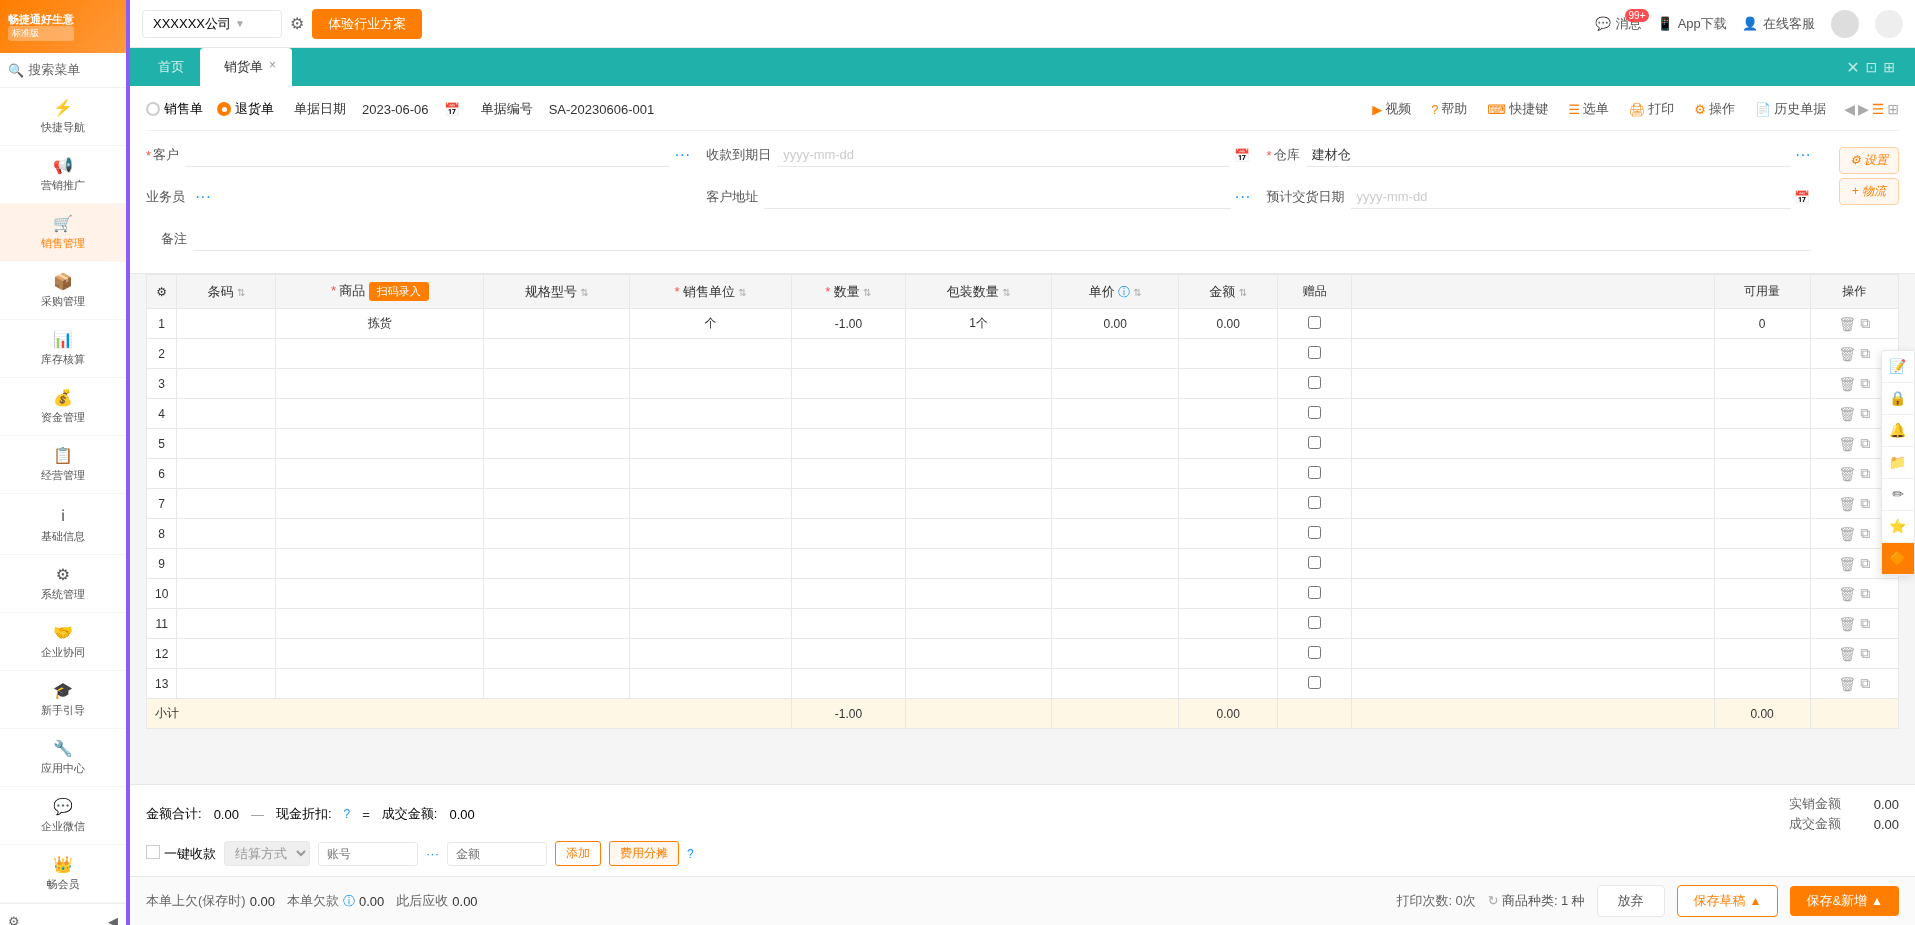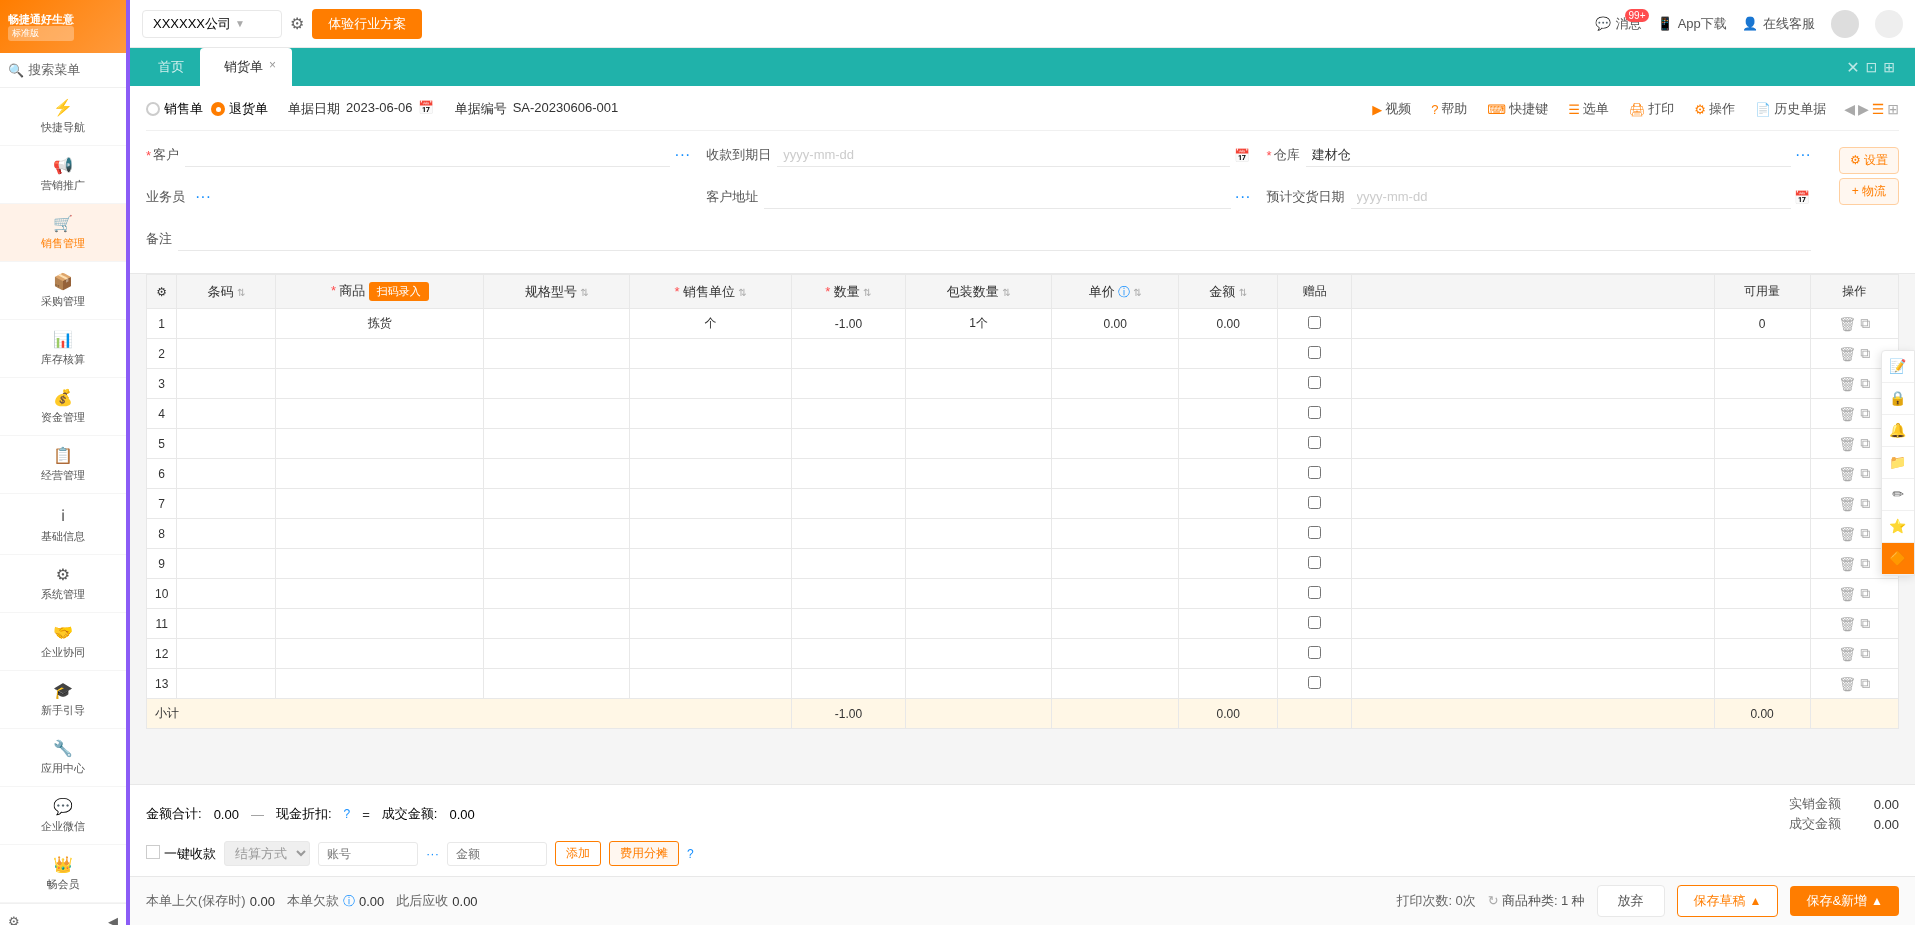--- a/index.html
+++ b/index.html
@@ -35,42 +35,42 @@
     .tab { padding: 10px 16px; color: rgba(255,255,255,0.8); cursor: pointer; font-size: 13px; display: flex; align-items: flex-start; gap: 6px; }
     .tab.active { background: #fff; color: #333; border-radius: 4px 4px 0 0; padding-left: 24px; }
     .tab-close { font-size: 12px; color: #999; cursor: pointer; }
 
     
     .content { flex: 1; background: #f5f5f5; overflow: auto; display: flex; flex-direction: column; }
 
     
     .form-area { background: #fff; padding: 12px 16px; border-bottom: 1px solid #e8e8e8; flex-shrink: 0; }
     .form-header { display: flex; align-items: center; gap: 20px; margin-bottom: 12px; padding-bottom: 10px; border-bottom: 1px solid #f0f0f0; }
-    .radio-group { display: flex; align-items: flex-end; gap: 8px; }
+    .radio-group { display: flex; align-items: flex-end; gap: 14px; }
     .radio-item { display: flex; align-items: center; gap: 4px; cursor: pointer; }
     .radio-dot { width: 14px; height: 14px; border-radius: 50%; border: 2px solid #ccc; display: flex; align-items: center; justify-content: center; }
     .radio-dot.active { border-color: #ff7d00; background: #ff7d00; }
     .radio-dot.active::after { content: ''; width: 5px; height: 5px; background: #fff; border-radius: 50%; }
-    .form-header-field { display: flex; align-items: flex-start; gap: 6px; }
+    .form-header-field { display: flex; align-items: center; gap: 16px; }
     .field-label { color: #333; font-size: 13px; }
     .field-value { color: #333; font-size: 13px; font-weight: 500; }
     .field-icon { color: #1890ff; cursor: pointer; }
     .toolbar-right { margin-left: auto; display: flex; align-items: center; gap: 8px; }
     .toolbar-btn { display: flex; align-items: center; gap: 3px; color: #555; cursor: pointer; font-size: 12px; padding: 2px 6px; }
     .toolbar-btn .t-icon { color: #ff7d00; }
 
     .form-row { display: flex; align-items: center; gap: 0; margin-bottom: 10px; }
     .form-field { display: flex; align-items: center; flex: 1; padding-right: 16px; }
     .required-star { color: #ff4d4f; margin-right: 2px; }
     .field-input { flex: 1; border: none; border-bottom: 1px solid #e8e8e8; padding: 4px 6px; color: #333; outline: none; font-size: 13px; }
     .field-input::placeholder { color: #ccc; }
     .field-dots { color: #1890ff; font-size: 16px; cursor: pointer; margin-left: 4px; }
     .calendar-icon { color: #aaa; cursor: pointer; margin-left: 4px; }
     .side-buttons { display: flex; flex-direction: column; gap: 4px; }
-    .side-btn { padding: 4px 10px; border-radius: 4px; cursor: pointer; font-size: 12px; white-space: nowrap; }
+    .side-btn { padding: 4px 10px; border-radius: 4px; cursor: pointer; font-size: 12px; white-space: nowrap; font-style: italic; }
     .side-btn.settings { background: #fff7f0; color: #ff7d00; border: 1px solid #ffcfa0; }
     .side-btn.logistics { background: #fff7f0; color: #ff7d00; border: 1px solid #ffcfa0; }
 
     
     .table-area { flex: 1; padding: 0 16px 10px; }
     .data-table { width: 100%; border-collapse: collapse; background: #fff; }
     .data-table th { background: #f5f5f5; border: 1px solid #e8e8e8; padding: 7px 8px; text-align: center; font-weight: 500; color: #333; font-size: 12px; white-space: nowrap; }
     .data-table td { border: 1px solid #e8e8e8; padding: 6px 8px; text-align: center; color: #333; font-size: 12px; vertical-align: middle; }
     .th-required { color: #ff4d4f; }
     .scan-btn { background: #ff7d00; color: #fff; border: none; padding: 2px 8px; border-radius: 3px; cursor: pointer; font-size: 11px; }
@@ -332,21 +332,21 @@
               <input class="field-input" type="text" style="">
               <span class="field-dots">···</span>
             </div>
             <div class="form-field">
               <span style="white-space:nowrap;color:#555;margin-right:6px;">预计交货日期</span>
               <input class="field-input" type="text" placeholder="yyyy-mm-dd" style="">
               <span class="calendar-icon">📅</span>
             </div>
           </div>
           <div class="form-row">
-            <div class="form-field" style="flex:3;">
+            <div class="form-field" style="flex:3;margin-left:15px;">
               <span style="white-space:nowrap;color:#555;margin-right:6px;">备注</span>
               <input class="field-input" type="text" style="flex: 1 1 0%;">
             </div>
           </div>
         </div>
         <div class="side-buttons" style="margin-left:12px;padding-top:4px;">
           <button class="side-btn settings">⚙ 设置</button>
           <button class="side-btn logistics">+ 物流</button>
         </div>
       </div>

